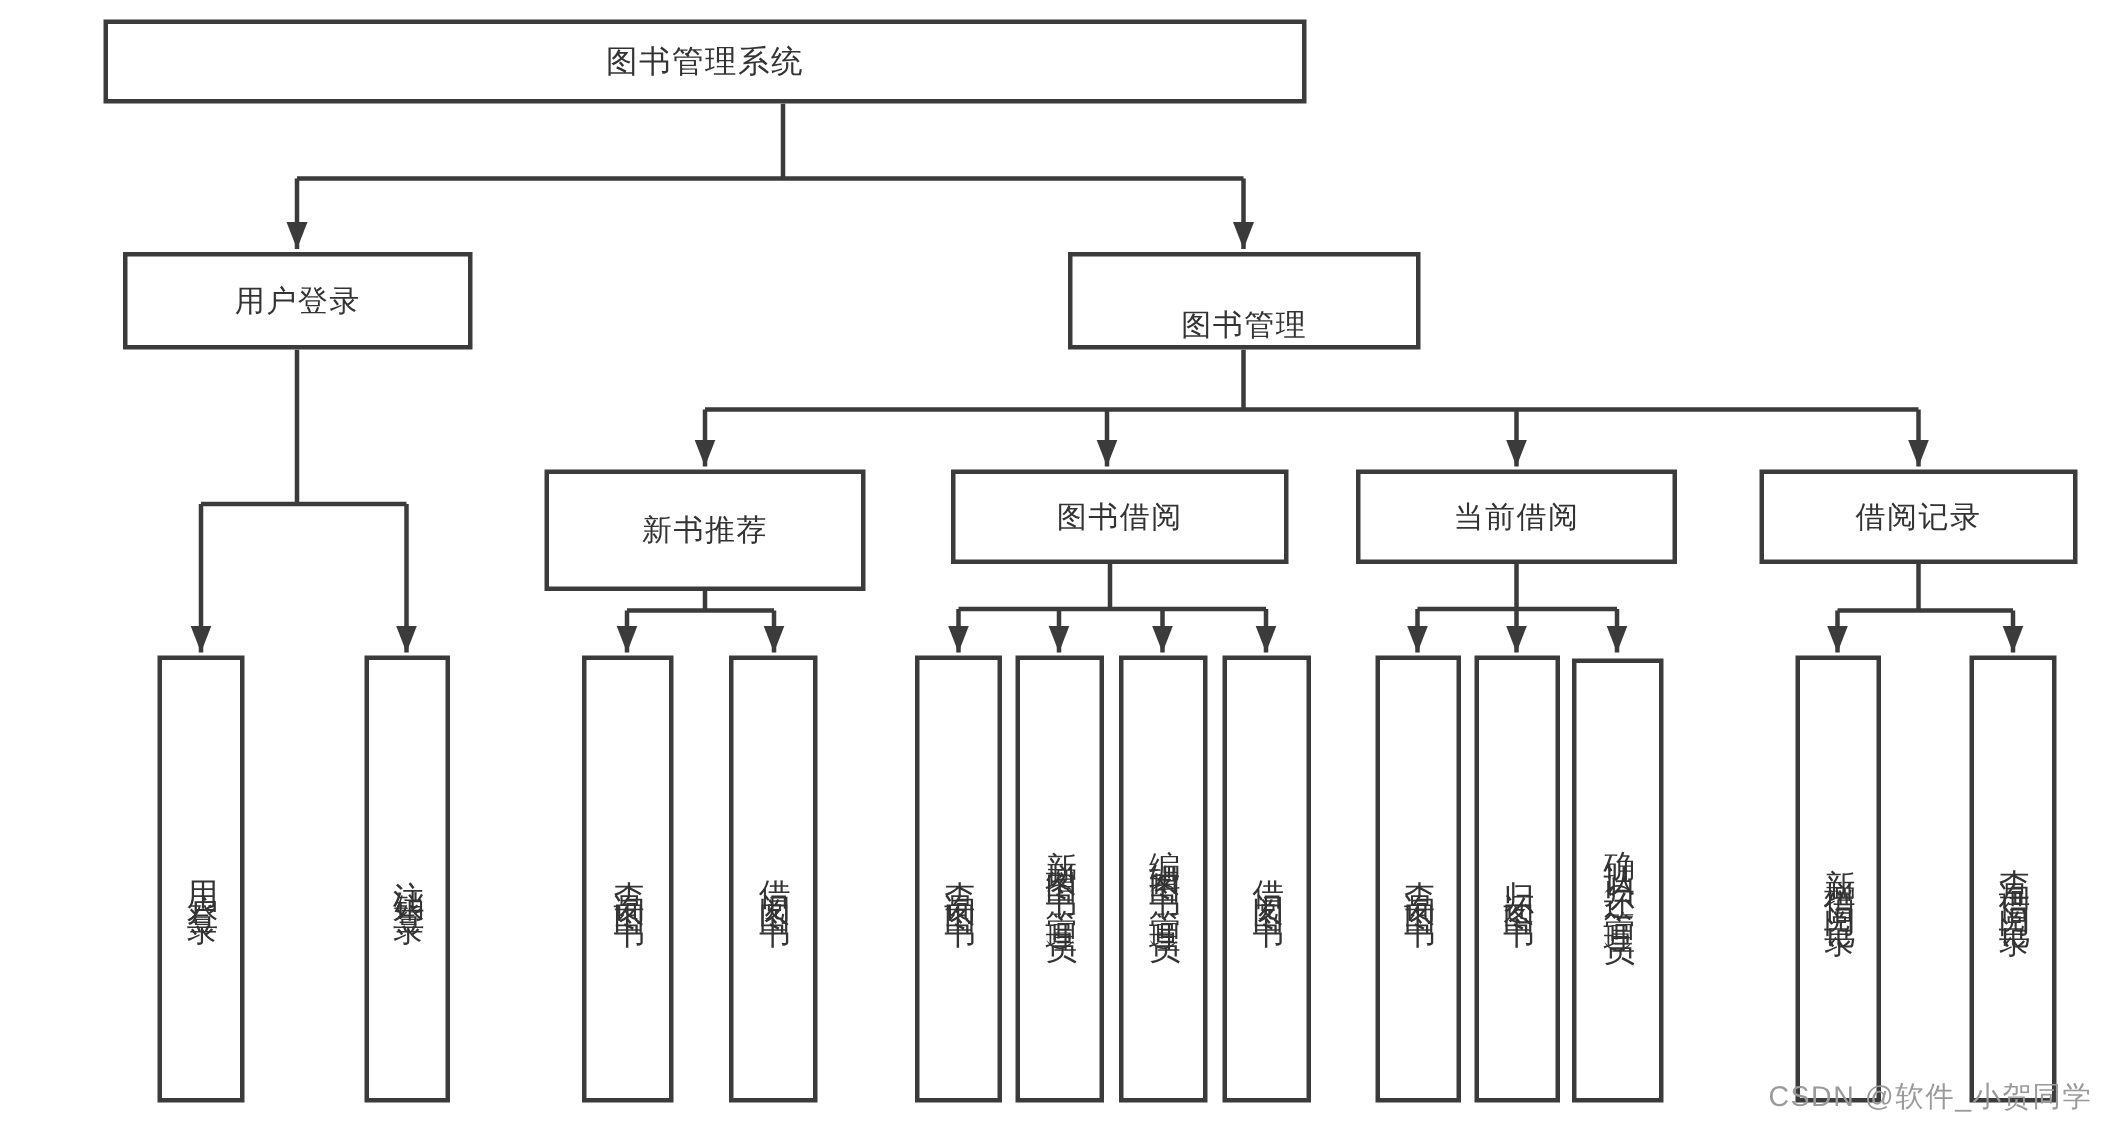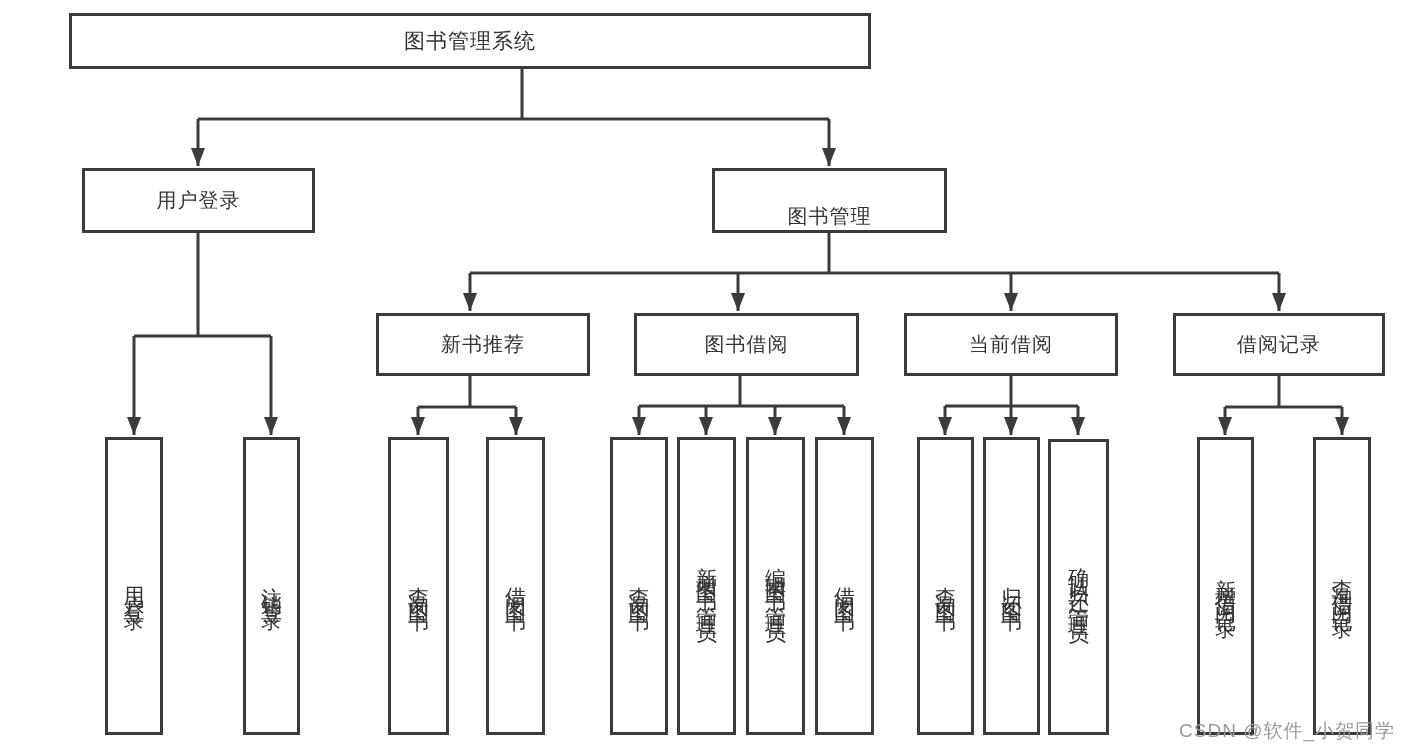--- a/index.html
+++ b/index.html
@@ -115,21 +115,21 @@
     <span>图书管理</span>
   </div>
 
   <div class="box vbox" style="left:105px; top:437px; width:58px; height:298px;">
     <span>用户登录</span>
   </div>
   <div class="box vbox" style="left:243px; top:437px; width:57px; height:298px;">
     <span>注销登录</span>
   </div>
 
-  <div class="box hbox" style="left:363px; top:313px; width:214px; height:63px;margin-left:13px;">
+  <div class="box hbox" style="left:363px; top:313px; width:214px; height:81px;">
     <span>新书推荐</span>
   </div>
   <div class="box hbox" style="left:634px; top:313px; width:225px; height:63px;">
     <span>图书借阅</span>
   </div>
   <div class="box hbox" style="left:904px; top:313px; width:214px; height:63px;">
     <span>当前借阅</span>
   </div>
   <div class="box hbox" style="left:1173px; top:313px; width:212px; height:63px;">
     <span>借阅记录</span>

